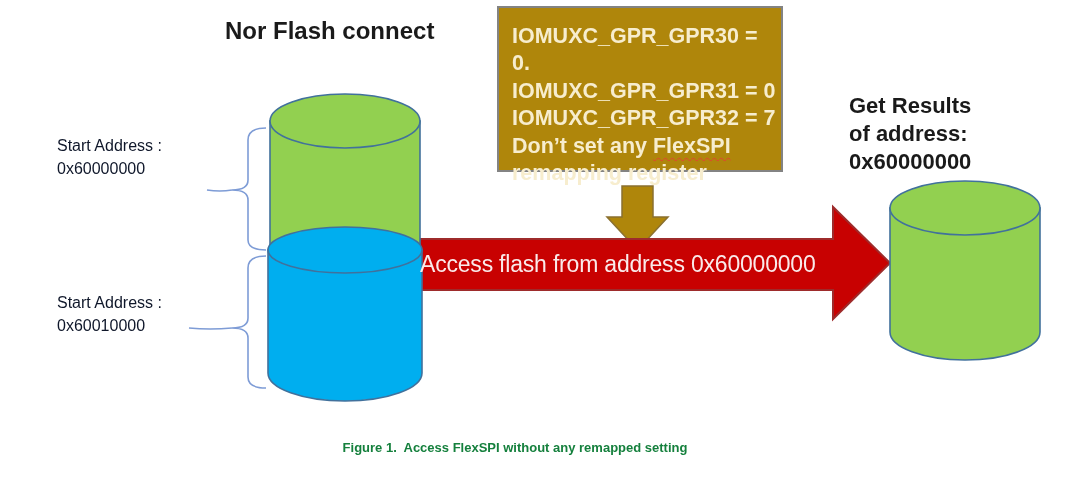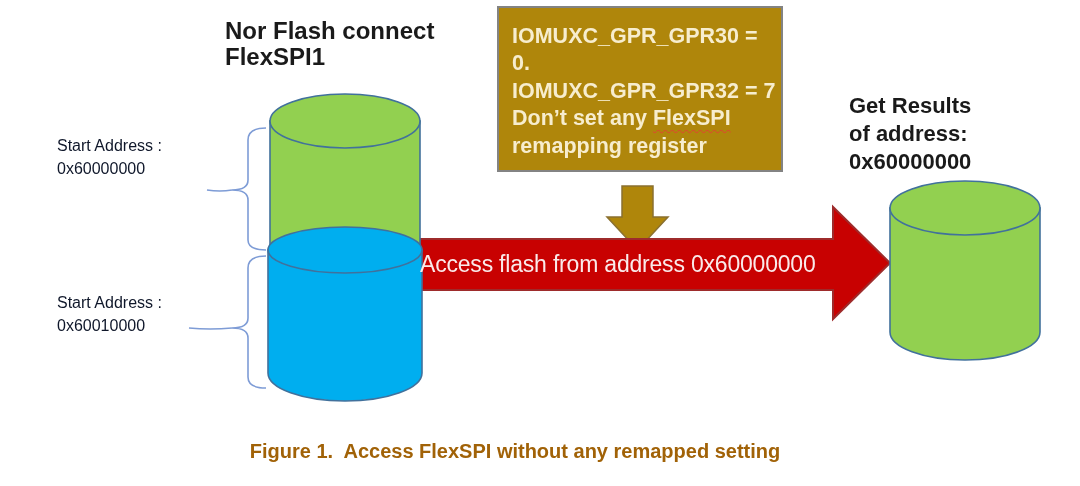--- a/index.html
+++ b/index.html
@@ -44,21 +44,21 @@
   }
 
   .result-label {
     left:849px; top:92px; width:170px;
     font-size:22px; line-height:28px; font-weight:bold; color:#1a1a1a;
   }
 
   .caption {
     left:0; top:440px; width:1030px;
     text-align:center; white-space:pre;
-    font-size:20px; font-weight:bold; color:#a16207;
+    font-size:13px; font-weight:bold; color:#15803d;
   }
 </style>
 </head>
 <body>
 
 <div id="canvas">
 
   <svg id="shapes" viewBox="0 0 1080 486" xmlns="http://www.w3.org/2000/svg">
 
     <path d="M 207,190 Q 220,192 232,190" fill="none" stroke-width="1.6" stroke="#7E9CD6"></path>
@@ -77,34 +77,34 @@
 
     <path d="M 268,250 L 268,373 A 77 28 0 0 0 422,373 L 422,250 Z" stroke-width="1.6" fill="#00AEEF" stroke="#41719C"></path>
     <ellipse cx="345" cy="250" rx="77" ry="23" stroke-width="1.6" fill="#00AEEF" stroke="#41719C"></ellipse>
 
     <path d="M 890,208 L 890,332 A 75 28 0 0 0 1040,332 L 1040,208 Z" stroke-width="1.6" fill="#92D050" stroke="#41719C"></path>
     <ellipse cx="965" cy="208" rx="75" ry="27" stroke-width="1.6" fill="#92D050" stroke="#41719C"></ellipse>
   </svg>
 
   <div class="abs title">
     <div>Nor Flash connect</div>
-    <div>FlexSPI1</div>
   </div>
 
   <div class="abs addr addr1">
     <div>Start Address :</div>
     <div>0x60000000</div>
   </div>
   <div class="abs addr addr2">
     <div>Start Address :</div>
     <div>0x60010000</div>
   </div>
 
   <div class="abs gpr-box">
     <div>IOMUXC_GPR_GPR30 = 0.</div>
+    <div>IOMUXC_GPR_GPR31 = 0</div>
     <div>IOMUXC_GPR_GPR32 = 7</div>
     <div><span>Don’t set any </span><span class="misspelled">FlexSPI</span></div>
     <div>remapping register</div>
   </div>
 
   <div class="abs flow-label">Access flash from address 0x60000000</div>
 
   <div class="abs result-label">
     <div>Get Results</div>
     <div>of address:</div>

